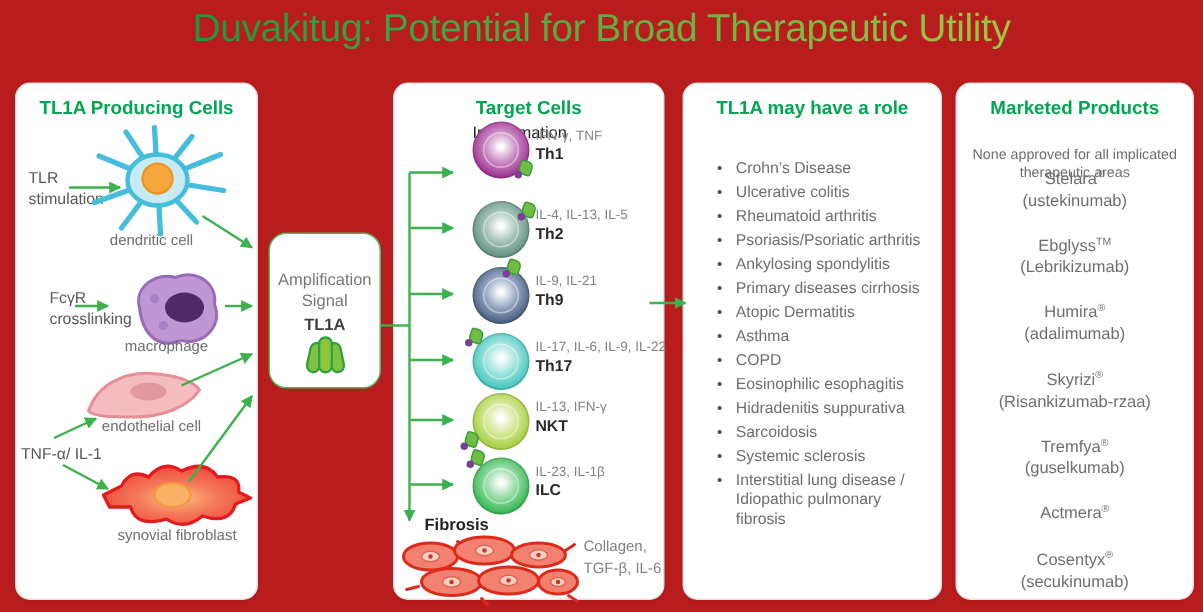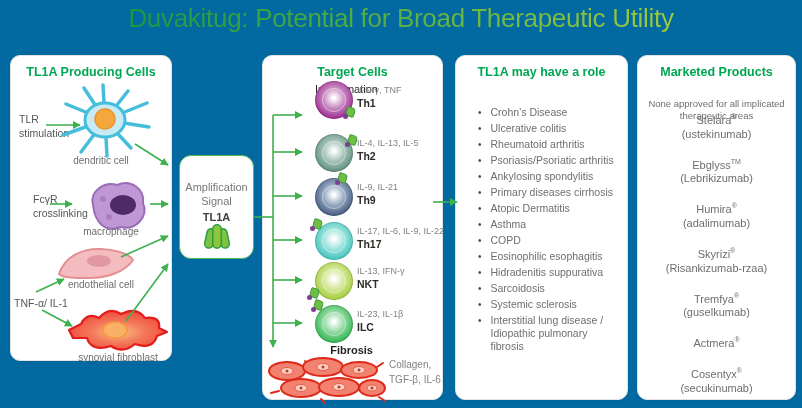--- a/index.html
+++ b/index.html
@@ -1,29 +1,29 @@
 <!DOCTYPE html>
 <html><head>
 <meta charset="utf-8">
 <style>
   *{margin:0;padding:0;box-sizing:border-box}
   html,body{background:#ffffff}
   body{font-family:"Liberation Sans", sans-serif;}
-  .slide{position:relative;width:802px;height:408px;background:#0369a1;overflow:hidden}
+  .slide{position:relative;width:802px;height:408px;background:#b91c1c;overflow:hidden}
 
   
   .title{position:absolute;top:3px;left:0;width:100%;text-align:center;
     font-size:26px;letter-spacing:-0.3px;font-weight:400;
     background:linear-gradient(90deg,#0F9343 10%,#A6CE42 90%);
     -webkit-background-clip:text;background-clip:text;color:transparent;}
 
   
   .panel{position:absolute;background:#fff;border:1px solid #E2E2E2;border-radius:10px;
     box-shadow:0 1px 3px rgba(0,0,0,.05)}
-  #panel-producing{left:10px;top:55px;width:162px;height:306px}
+  #panel-producing{left:10px;top:55px;width:162px;height:345px}
   #panel-target{left:262px;top:55px;width:181px;height:345px}
   #panel-diseases{left:455px;top:55px;width:173px;height:345px}
   #panel-products{left:637px;top:55px;width:159px;height:345px}
   .panel-header{margin-top:9px;text-align:center;font-weight:bold;font-size:12.5px;
     color:#00A651;line-height:15px;padding:0 6px}
 
   
   .stimulus{position:absolute;font-size:10.5px;color:#55565A;line-height:13.5px}
   #stim-tlr{left:8px;top:57px;width:64px}
   #stim-fcgr{left:22px;top:137px;width:70px}
@@ -67,21 +67,21 @@
   .receptor::before{content:"";position:absolute;left:3px;top:0;width:7px;height:8px;
     background:#6FBE44;border:1px solid #3D9B3D;border-radius:2px 4px 2px 4px;transform:rotate(18deg)}
   .receptor::after{content:"";position:absolute;left:0;top:7px;width:5px;height:5px;
     background:#7B3F98;border-radius:50%}
   .cell-row:nth-of-type(1) .receptor{left:80px;top:27px}
   .cell-row:nth-of-type(2) .receptor{left:82px;top:2px}
   .cell-row:nth-of-type(3) .receptor{left:72px;top:-4px}
   .cell-row:nth-of-type(4) .receptor{left:47px;top:-2px}
   .cell-row:nth-of-type(5) .receptor{left:44px;top:27px}
   .cell-row:nth-of-type(6) .receptor{left:48px;top:-4px}
-  .fibrosis-label{position:absolute;left:20px;top:288px;width:90px;text-align:right;
+  .fibrosis-label{position:absolute;left:20px;top:288px;width:90px;text-align:left;
     font-size:11px;font-weight:bold;color:#231F20}
   #svg-fibrosis{position:absolute;left:2px;top:299px}
   .fibrosis-mediators{position:absolute;left:126px;top:301px;width:54px;
     font-size:10px;color:#808285;line-height:15px}
 
   
   .disease-list{position:absolute;left:22px;right:6px;top:50px}
   .disease{display:flex;gap:9px;margin-bottom:3px;font-size:10.5px;color:#6D6E71;line-height:13px}
   .bullet{color:#4D4D4F;font-size:10px;line-height:13px}
 

